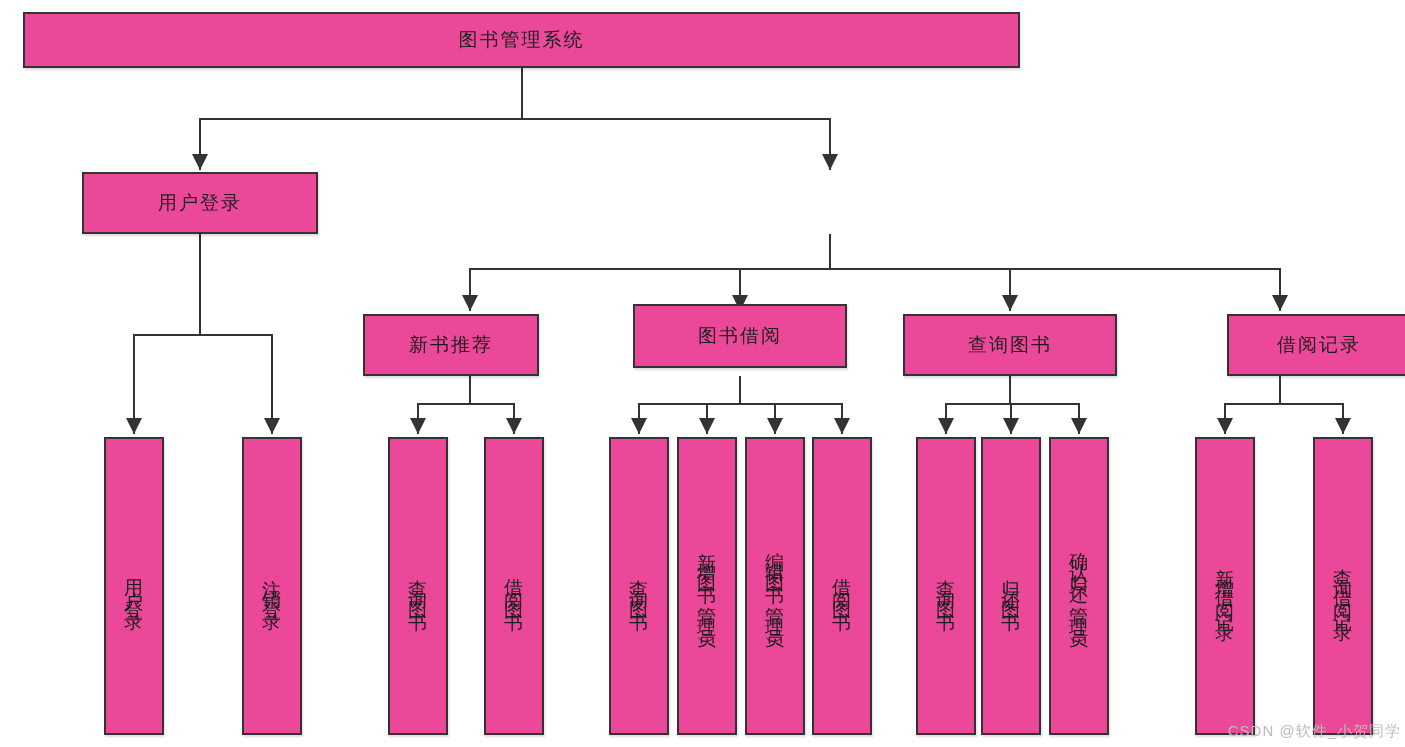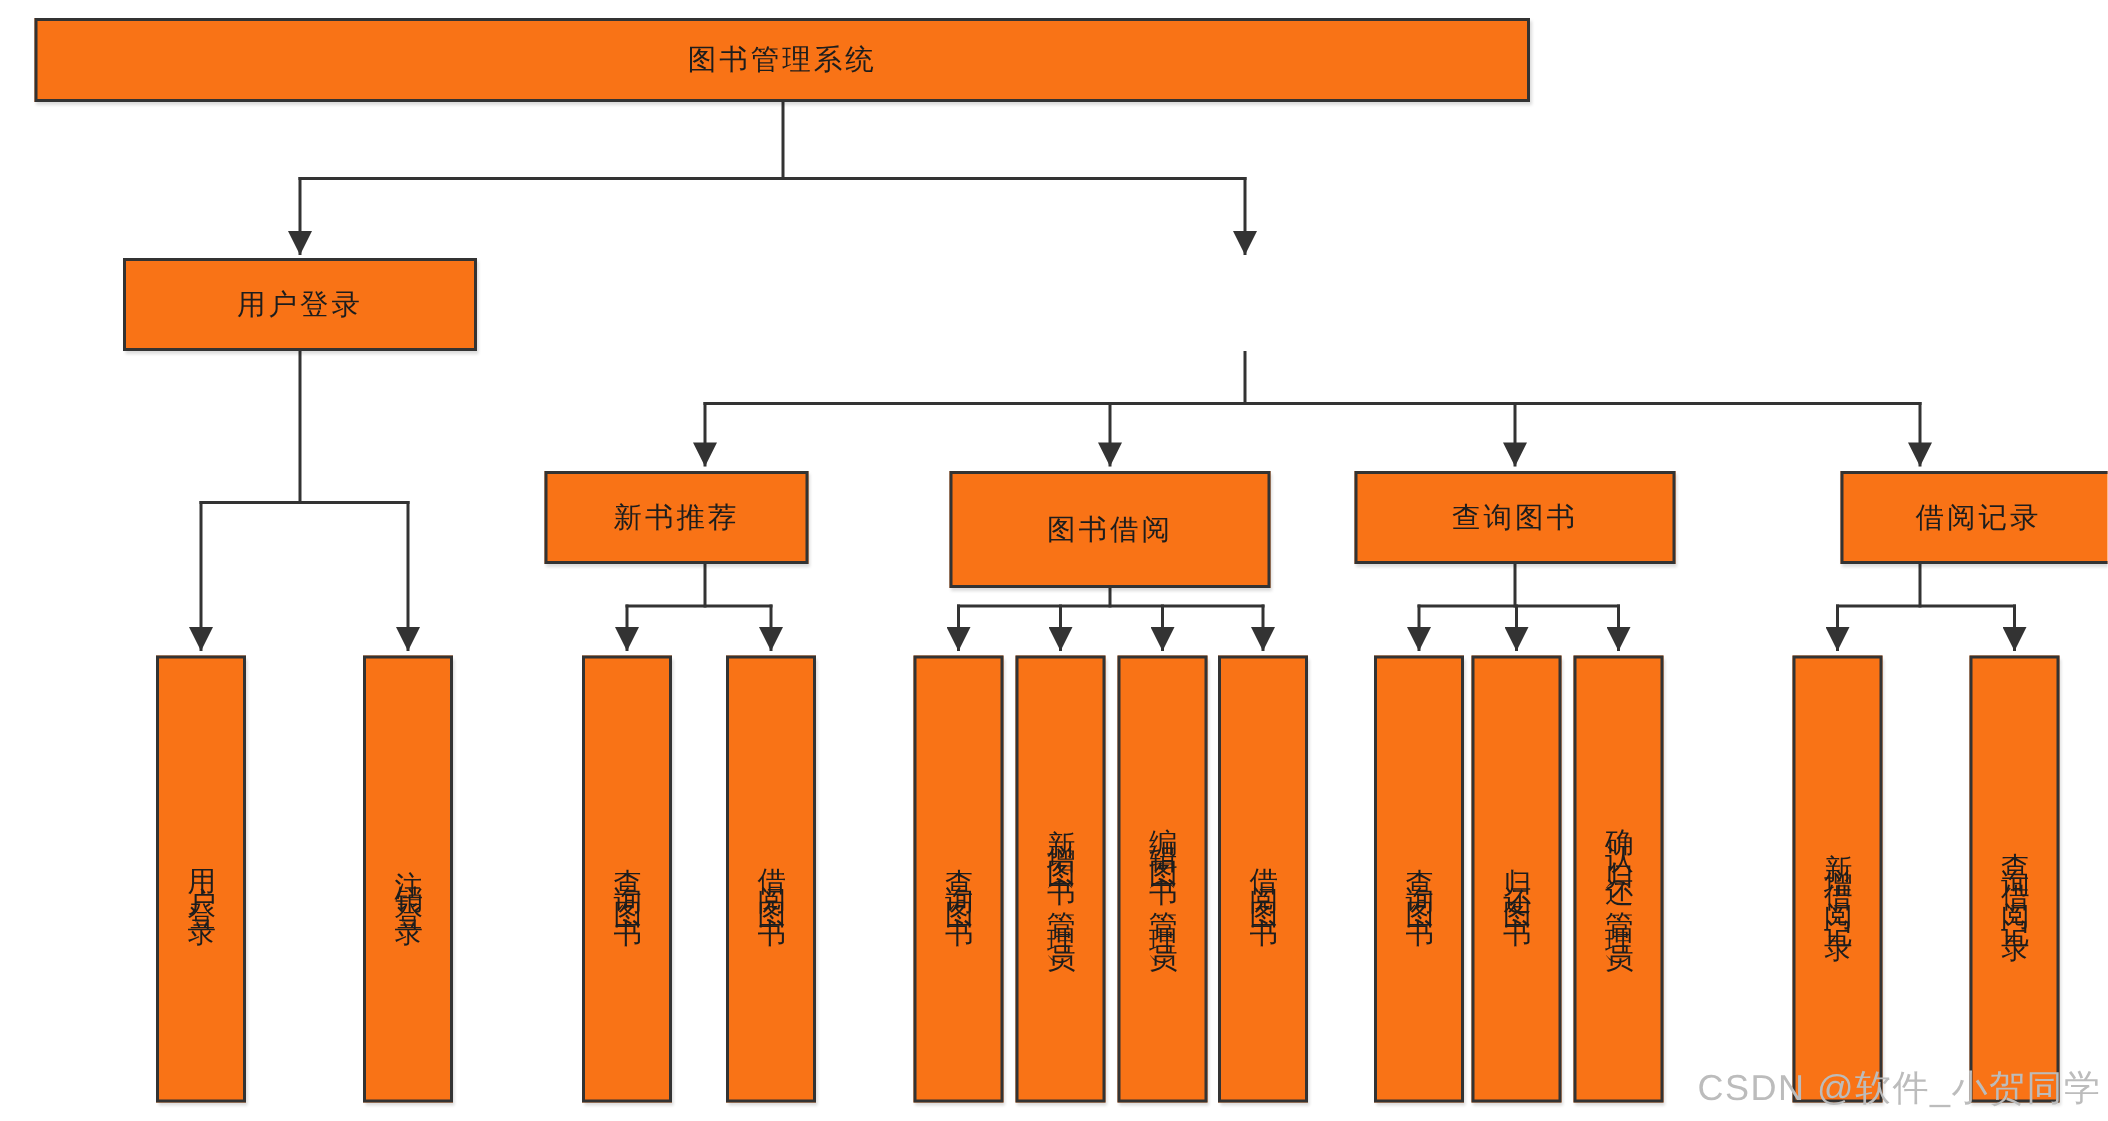--- a/index.html
+++ b/index.html
@@ -11,37 +11,37 @@
   .canvas {
     position:relative; width:1405px; height:747px;
     background:var(--background,#fff);
   }
   .connectors { position:absolute; left:0; top:0; width:1405px; height:747px; }
   .ln { stroke:var(--line,#333); stroke-width:2; fill:none; }
   .ah { fill:var(--line,#333); }
   .box {
     position:absolute;
     border:2px solid var(--border,#333);
-    background:#f97316;
+    background:#ec4899;
     color:var(--text,#1d1d1d);
     display:flex; align-items:center; justify-content:center;
     font-size:19px; letter-spacing:2px; text-align:center;
     box-shadow:1px 2px 2px rgba(0,0,0,0.14);
   }
   .box.v {
     writing-mode:vertical-rl;
     text-orientation:mixed;
     letter-spacing:11px;
     line-height:1;
     font-size:19px;
   }
   .watermark {
     position:absolute; right:4px; bottom:6px;
     color:var(--watermark,#bcbcbc);
-    font-size:24px; letter-spacing:1px;
+    font-size:15px; letter-spacing:1px;
     white-space:nowrap; pointer-events:none;
   }
 </style>
 </head>
 <body>
 
 <div class="canvas">
 
   <svg class="connectors" viewBox="0 0 1405 747" xmlns="http://www.w3.org/2000/svg">
     <defs>
@@ -89,21 +89,21 @@
     <line class="ln" x1="1224" y1="404" x2="1344" y2="404"></line>
     <line class="ln" x1="1225" y1="403" x2="1225" y2="434" marker-end="url(#arw)"></line>
     <line class="ln" x1="1343" y1="403" x2="1343" y2="434" marker-end="url(#arw)"></line>
   </svg>
 
   <div class="box" style="left:23px;top:12px;width:997px;height:56px">图书管理系统</div>
 
   <div class="box" style="left:82px;top:172px;width:236px;height:62px">用户登录</div>
 
   <div class="box" style="left:363px;top:314px;width:176px;height:62px">新书推荐</div>
-  <div class="box" style="left:633px;top:314px;width:214px;height:78px">图书借阅</div>
+  <div class="box" style="left:633px;top:304px;width:214px;height:64px">图书借阅</div>
   <div class="box" style="left:903px;top:314px;width:214px;height:62px">查询图书</div>
   <div class="box" style="left:1227px;top:314px;width:184px;height:62px">借阅记录</div>
 
   <div class="box v" style="left:104px;top:437px;width:60px;height:298px">用户登录</div>
   <div class="box v" style="left:242px;top:437px;width:60px;height:298px">注销登录</div>
 
   <div class="box v" style="left:388px;top:437px;width:60px;height:298px">查询图书</div>
   <div class="box v" style="left:484px;top:437px;width:60px;height:298px">借阅图书</div>
 
   <div class="box v" style="left:609px;top:437px;width:60px;height:298px">查询图书</div>

